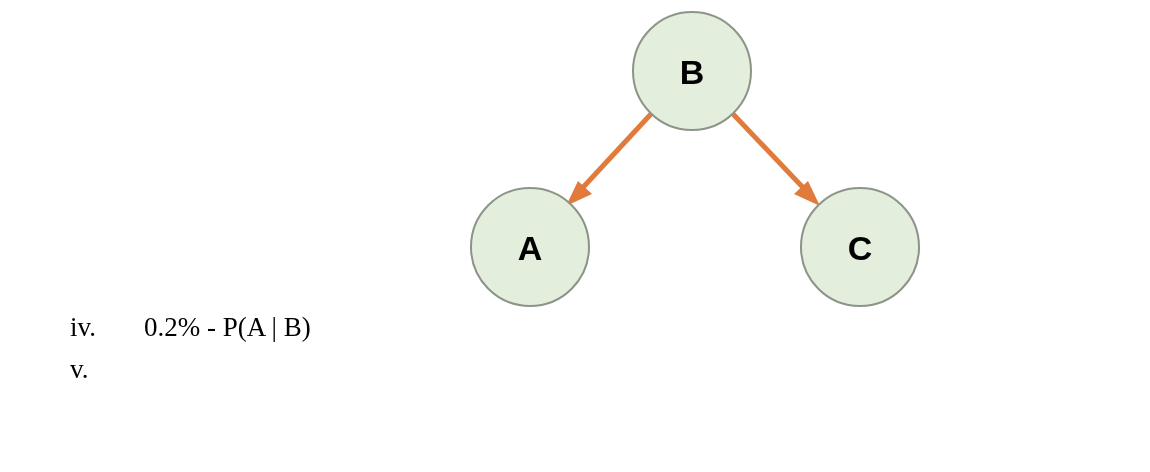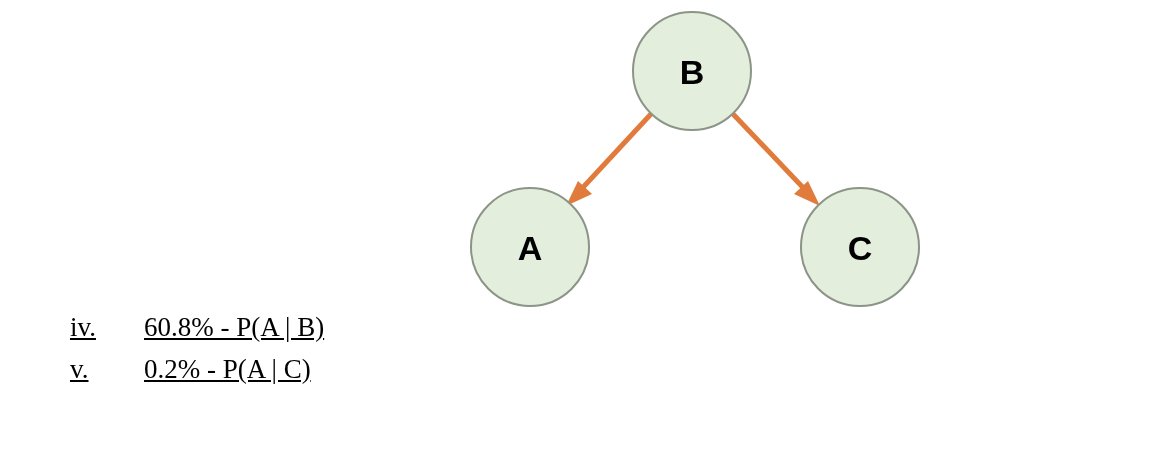--- a/index.html
+++ b/index.html
@@ -59,21 +59,20 @@
   }
   .list-row {
     display: flex;
     align-items: flex-start;
     height: 42px;
     font-family: "Liberation Serif", serif;
     font-size: 27px;
     color: #000000;
     line-height: 42px;
     white-space: pre;
-    text-decoration: underline;
   }
   .list-numeral {
     width: 74px;
     flex: 0 0 74px;
     text-align: left;
   }
   .list-text {
     flex: 0 0 auto;
     text-align: left;
   }
@@ -108,23 +107,22 @@
     <g>
       <circle class="node-circle" cx="860" cy="247" r="59"></circle>
       <text class="node-label" x="860" y="248">C</text>
     </g>
   </svg>
 
   <div id="answer-list">
 
     <div class="list-row">
       <span class="list-numeral">iv.</span>
-      <span class="list-text">60.8% - P(A | B)</span>
+      <span class="list-text">0.2% - P(A | B)</span>
     </div>
 
     <div class="list-row">
       <span class="list-numeral">v.</span>
-      <span class="list-text">0.2% - P(A | C)</span>
     </div>
 
 
   </div>
 </div>
 
 </body></html>

